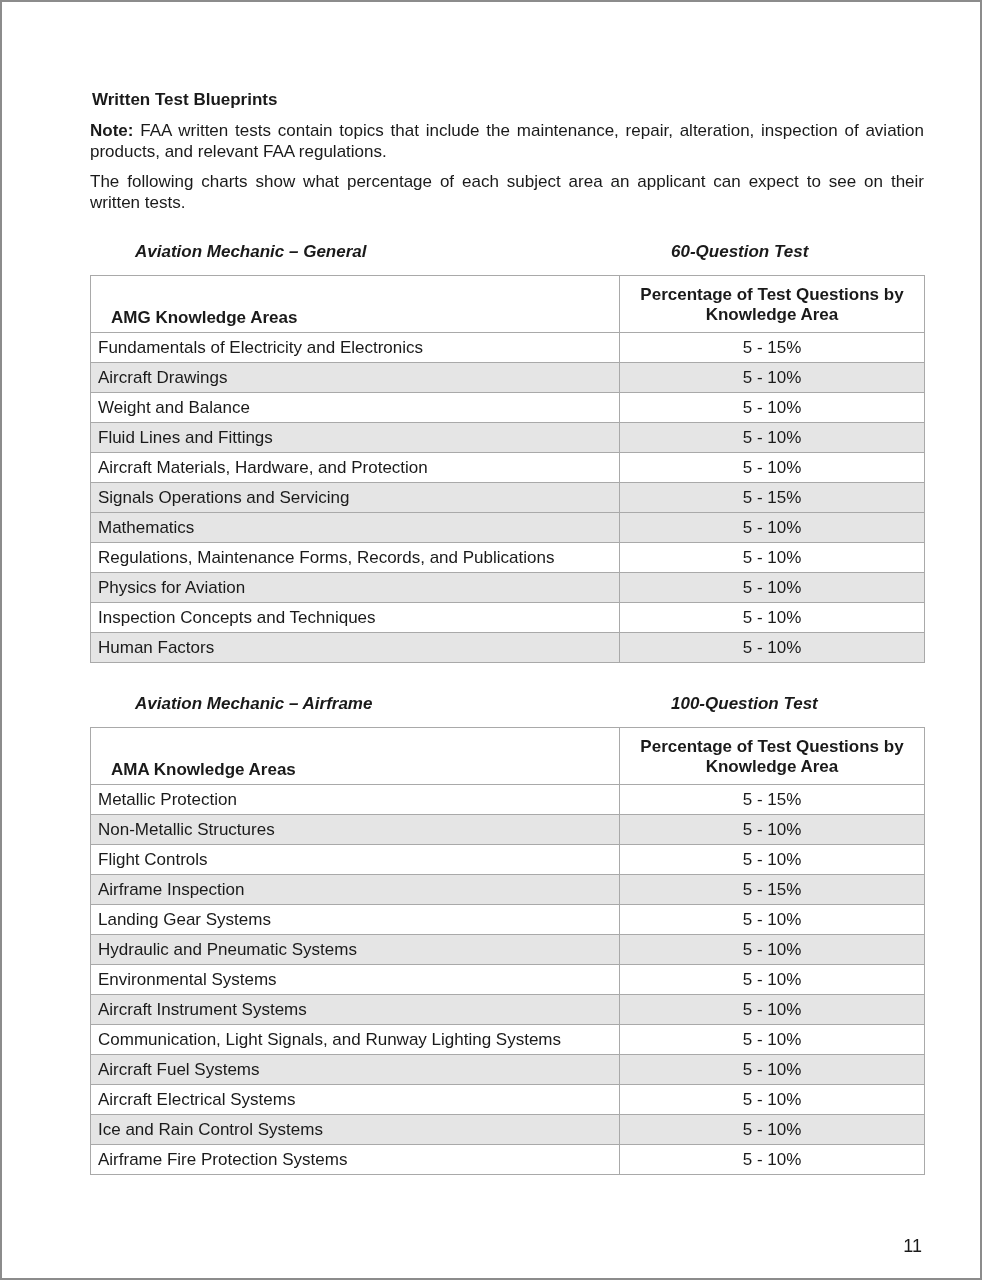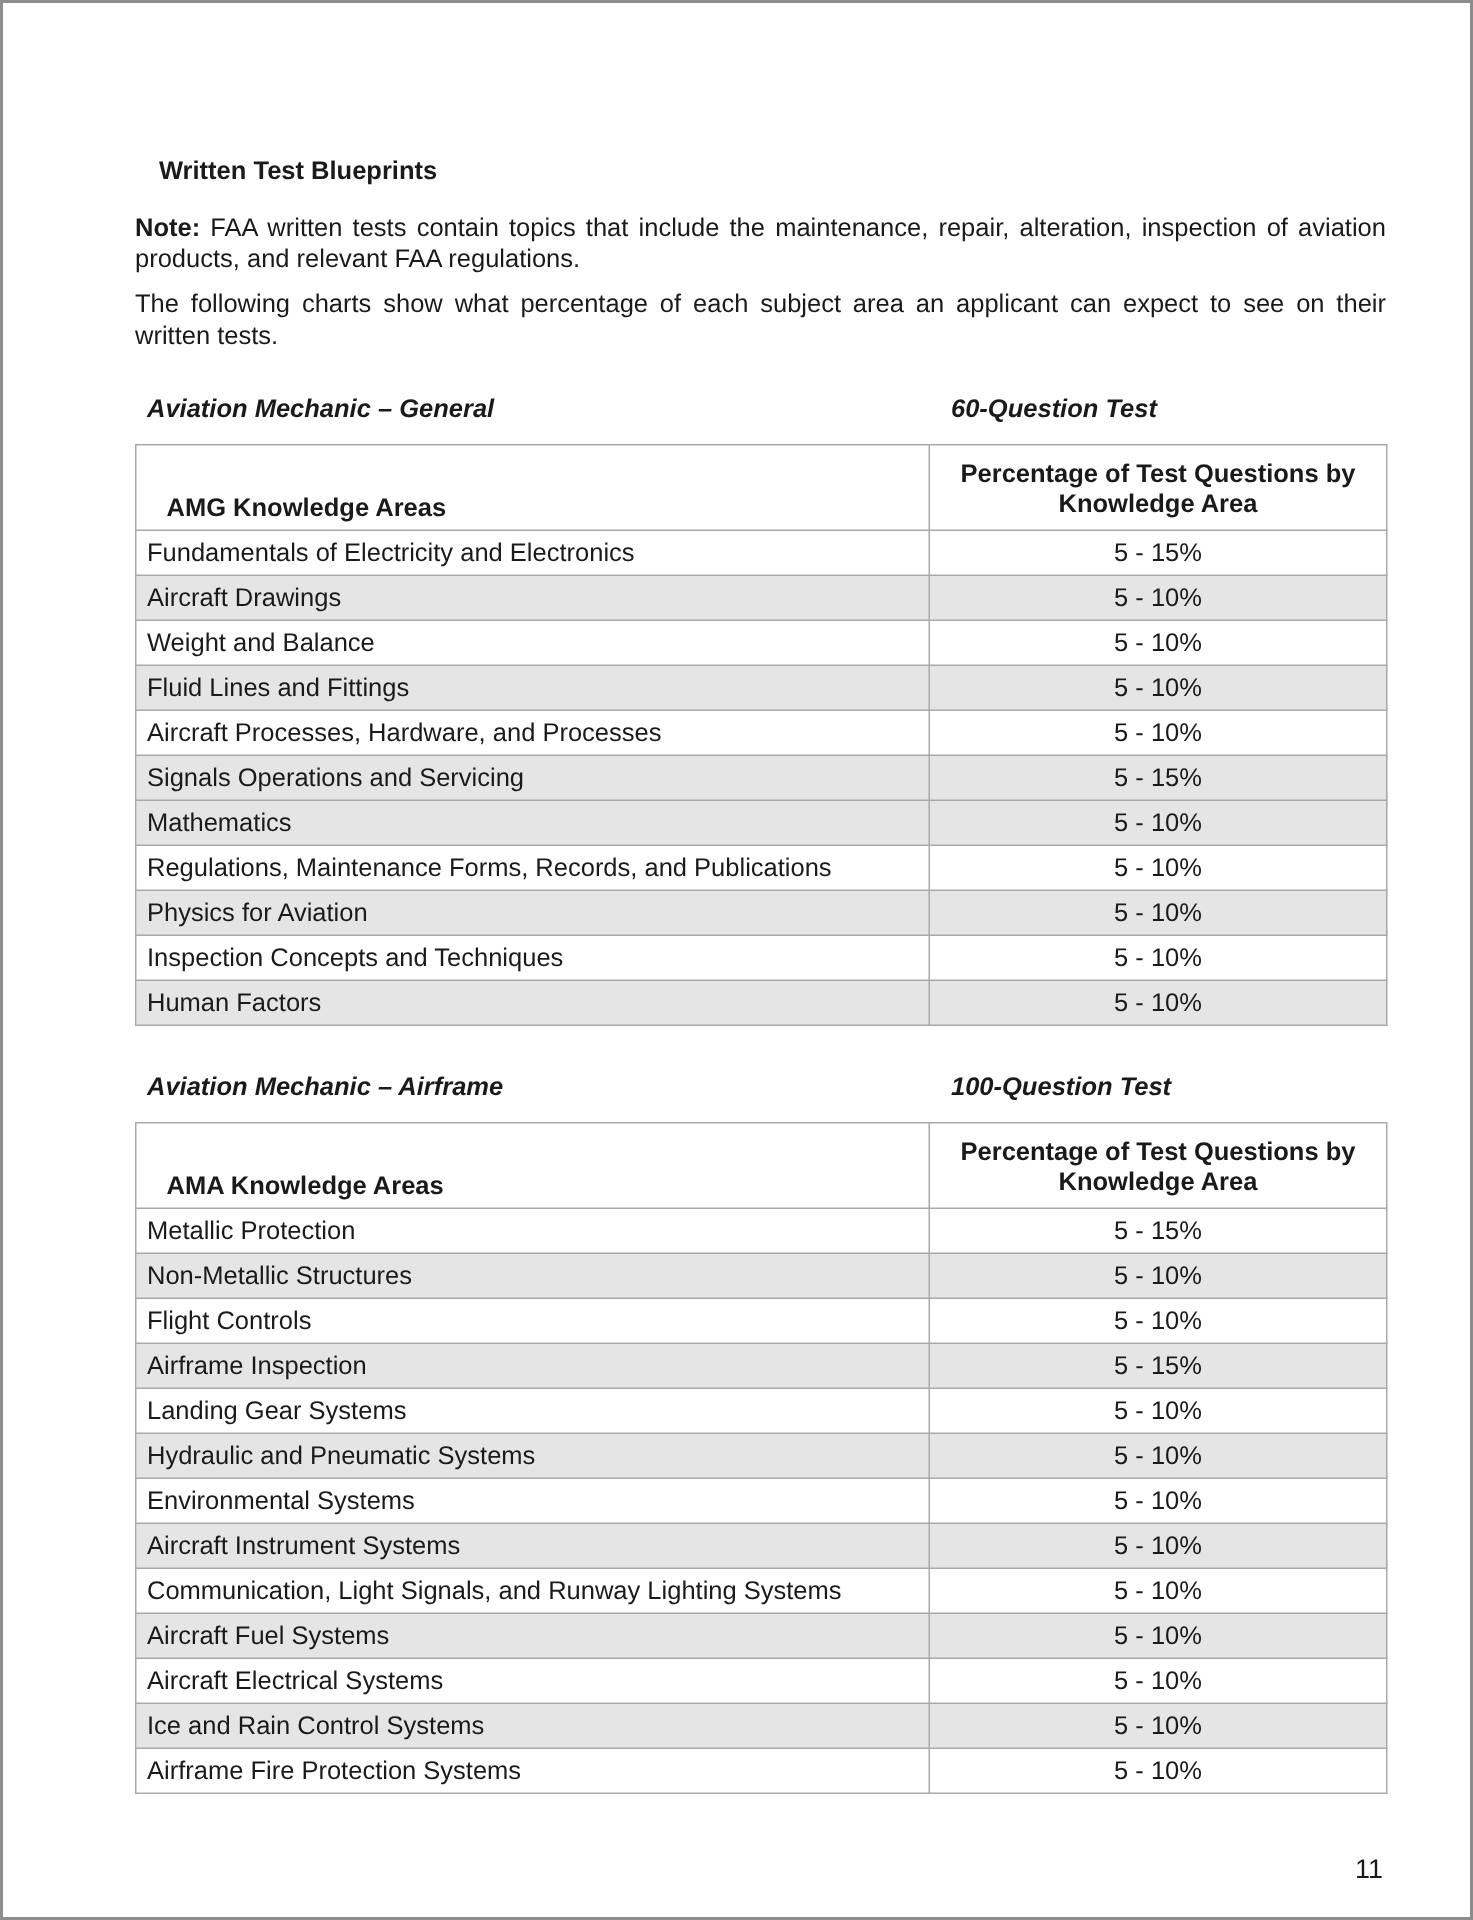--- a/index.html
+++ b/index.html
@@ -12,29 +12,29 @@
     .page {
       position: relative;
       width: 978px; height: 1276px;
       border: 2px solid #8c8c8c;
       background: #ffffff;
     }
     .content {
       position: absolute; left: 88px; top: 85px; width: 834px;
     }
     .section-title {
-      font-weight: bold; font-size: 17px; line-height: 22px; margin: 16px;
+      font-weight: bold; font-size: 17px; line-height: 22px; margin: 2px;
     }
     .para {
       font-size: 17px; line-height: 21px; margin: 9px 0 0 0; text-align: justify;
     }
     .para b { font-weight: bold; }
     .table-caption {
       display: flex; font-style: italic; font-weight: bold; font-size: 17px;
-      line-height: 22px; padding-left: 8px; margin-top: 28px;
+      line-height: 22px; padding-left: 8px; margin-top: 28px; margin-left: 37px;
     }
     .table-caption .left { width: 536px; }
     .table-caption .right { }
     table.blueprint {
       border-collapse: collapse; width: 835px; margin-top: 12px;
       font-size: 17px;
     }
     table.blueprint td, table.blueprint th {
       border: 1.5px solid #a9a9a9;
       padding: 0 7px;
@@ -83,21 +83,21 @@
           </tr>
         <tr>
             <td>Weight and Balance</td>
             <td class="pct">5 - 10%</td>
           </tr>
         <tr class="shaded">
             <td>Fluid Lines and Fittings</td>
             <td class="pct">5 - 10%</td>
           </tr>
         <tr>
-            <td>Aircraft Processes, Hardware, and Processes</td>
+            <td>Aircraft Materials, Hardware, and Protection</td>
             <td class="pct">5 - 10%</td>
           </tr>
         <tr class="shaded">
             <td>Signals Operations and Servicing</td>
             <td class="pct">5 - 15%</td>
           </tr>
         <tr class="shaded">
             <td>Mathematics</td>
             <td class="pct">5 - 10%</td>
           </tr>

